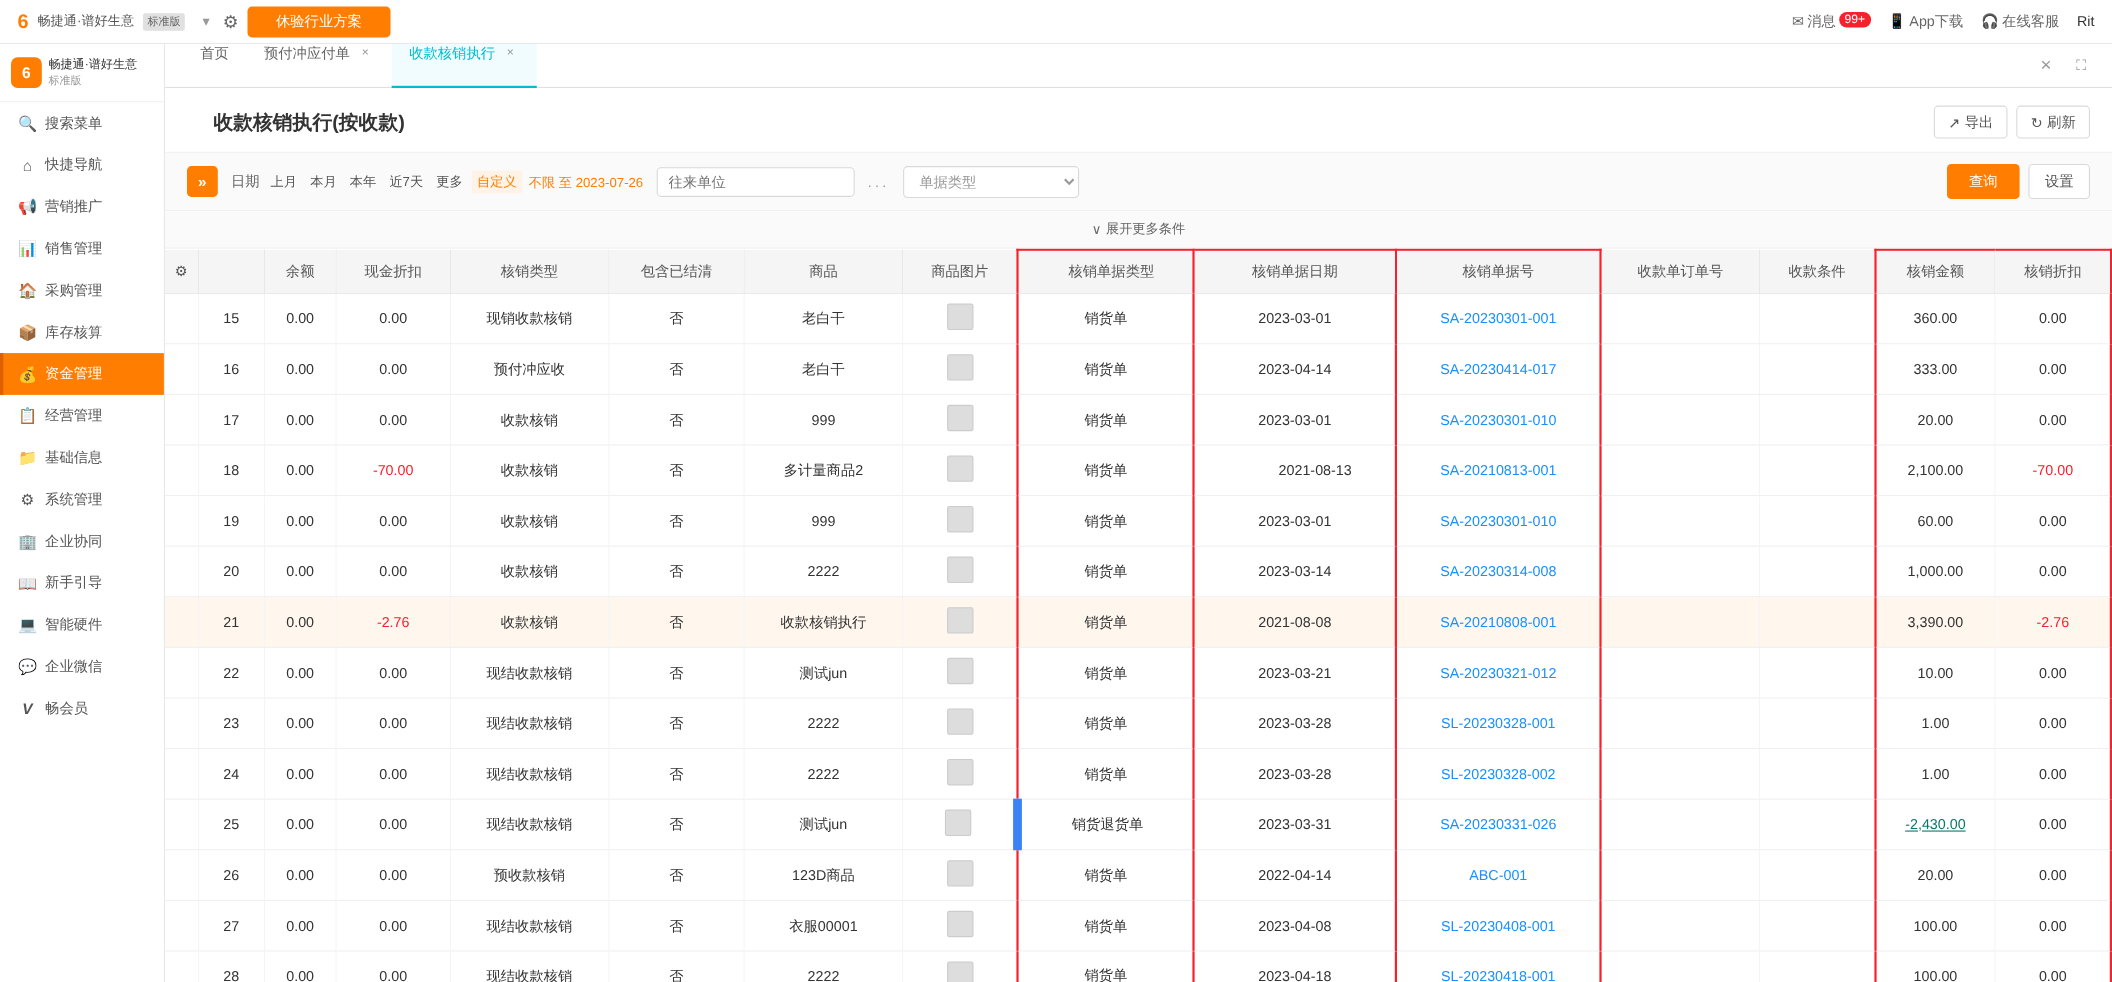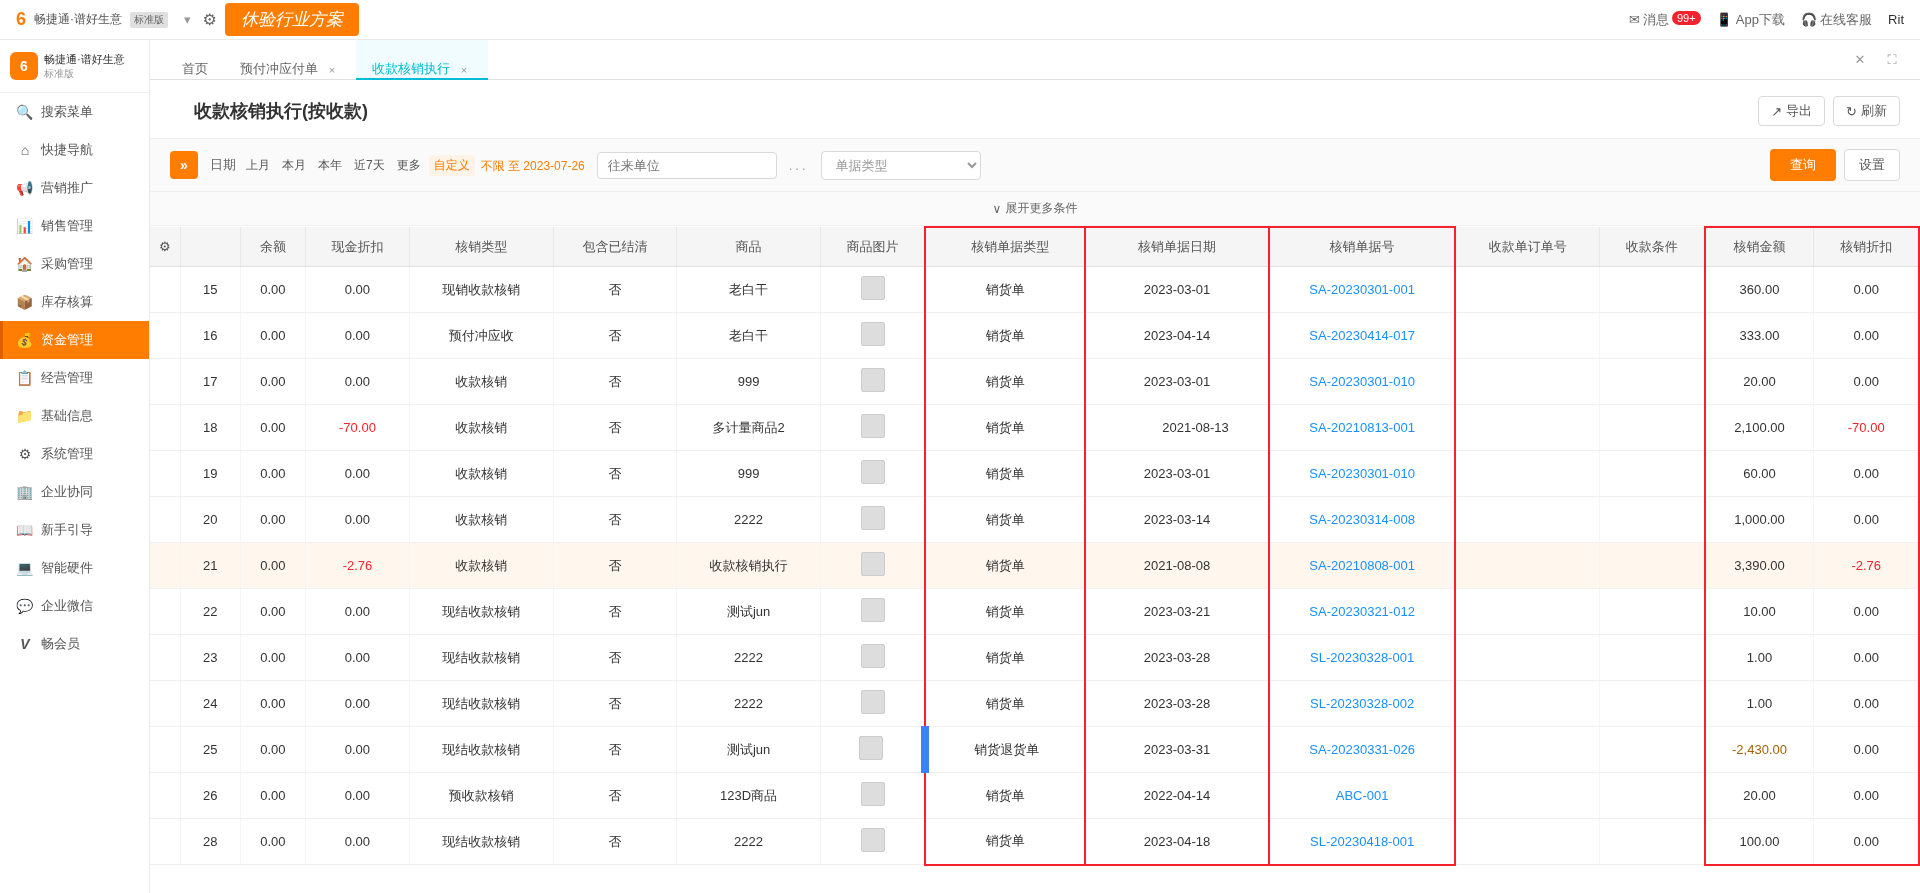--- a/index.html
+++ b/index.html
@@ -1,40 +1,40 @@
 <!DOCTYPE html>
 <html><head>
   <meta charset="utf-8">
   <style>
     * { box-sizing: border-box; margin: 0; padding: 0; }
     body { font-family: "Microsoft YaHei", "PingFang SC", sans-serif; font-size: 13px; background: #f5f5f5; color: #333; }
     
     
     .top-bar { height: 40px; background: #fff; display: flex; align-items: center; padding: 0 16px; border-bottom: 1px solid #e8e8e8; gap: 12px; }
     .top-bar-left { display: flex; align-items: center; gap: 8px; flex: 1; }
-    .top-bar-btn { background: #ff7d00; color: #fff; border: none; border-radius: 4px; padding: 5px 16px; cursor: pointer; font-size: 17px; font-style: italic; }
+    .top-bar-btn { background: #ff7d00; color: #fff; border: none; border-radius: 4px; padding: 5px 26px; cursor: pointer; font-size: 13px; }
     .top-bar-right { display: flex; align-items: center; gap: 16px; color: #666; font-size: 13px; }
     .badge-red { background: #f5222d; color: #fff; border-radius: 10px; padding: 1px 5px; font-size: 11px; position: relative; top: -2px; }
     
     
     .layout { display: flex; height: calc(100vh - 40px); }
     .sidebar { width: 150px; background: #fff; border-right: 1px solid #e8e8e8; display: flex; flex-direction: column; }
     .logo-area { padding: 12px 10px; border-bottom: 1px solid #f0f0f0; display: flex; align-items: center; gap: 6px; }
     .logo-icon { width: 28px; height: 28px; background: #ff7d00; border-radius: 6px; display: flex; align-items: center; justify-content: center; color: #fff; font-size: 14px; font-weight: bold; }
     .logo-text { font-size: 11px; color: #333; line-height: 1.3; }
     .nav-item { display: flex; align-items: center; gap: 8px; padding: 10px 14px; cursor: pointer; color: #555; font-size: 13px; border-left: 3px solid transparent; }
     .nav-item.active { background: #ff7d00; color: #fff; border-left: 3px solid #e06000; }
     .nav-icon { width: 16px; height: 16px; display: flex; align-items: center; justify-content: center; font-size: 14px; }
     
     
     .main-content { flex: 1; display: flex; flex-direction: column; overflow: hidden; }
     
     
     .tab-bar { background: #fff; border-bottom: 1px solid #e0e0e0; display: flex; align-items: center; padding: 0 16px; height: 40px; gap: 0; }
-    .tab { display: flex; align-items: flex-end; gap: 6px; padding: 0 16px; height: 40px; cursor: pointer; border-bottom: 2px solid transparent; color: #666; font-size: 13px; white-space: nowrap; }
+    .tab { display: flex; align-items: flex-start; gap: 6px; padding: 0 16px; height: 40px; cursor: pointer; border-bottom: 2px solid transparent; color: #666; font-size: 13px; white-space: nowrap; }
     .tab.active { border-bottom: 2px solid #00bcd4; color: #00bcd4; background: #f0fcff; }
     .tab-close { width: 16px; height: 16px; border-radius: 50%; display: flex; align-items: center; justify-content: center; font-size: 11px; color: #999; cursor: pointer; }
     .tab-spacer { flex: 1; }
     .tab-actions { display: flex; gap: 8px; }
     .tab-action-btn { width: 24px; height: 24px; display: flex; align-items: center; justify-content: center; cursor: pointer; color: #999; }
     
     
     .page-content { flex: 1; background: #fff; margin: 0; overflow: auto; padding: 0; }
     .page-header { padding: 16px 20px 12px; border-bottom: 1px solid #f0f0f0; display: flex; align-items: center; justify-content: space-between; }
     .page-title { font-size: 18px; font-weight: 600; color: #333; padding-left: 24px; }
@@ -61,21 +61,21 @@
     .expand-more-btn { display: flex; align-items: center; gap: 4px; color: #666; font-size: 12px; cursor: pointer; }
     
     
     .table-container { overflow: auto; padding: 0 0 8px; }
     table { width: 100%; border-collapse: collapse; min-width: 1400px; }
     thead th { background: #f5f5f5; padding: 10px 8px; text-align: center; font-weight: 500; color: #555; font-size: 13px; border-bottom: 1px solid #e0e0e0; border-right: 1px solid #e8e8e8; white-space: nowrap; position: sticky; top: 0; z-index: 1; }
     tbody td { padding: 9px 8px; text-align: center; color: #333; font-size: 13px; border-bottom: 1px solid #f0f0f0; border-right: 1px solid #f5f5f5; white-space: nowrap; }
     tbody tr.highlighted { background: #fff7ee; }
     .td-link { color: #1890ff; cursor: pointer; text-decoration: none; }
     .td-negative { color: #f5222d; }
-    .td-negative-amount { color: #a16207; }
+    .td-negative-amount { color: #0f766e; text-decoration: underline; }
     
     
     .table-container::-webkit-scrollbar { height: 6px; width: 6px; }
     .table-container::-webkit-scrollbar-track { background: #f1f1f1; }
     .table-container::-webkit-scrollbar-thumb { background: #ccc; border-radius: 3px; }
 
     
     .settings-col { width: 30px; }
   </style>
 </head>
@@ -506,20 +506,39 @@
       <td style="border-left:2px solid #f5222d;border-right:2px solid #f5222d;">销货单</td>
       <td style="border-right:2px solid #f5222d;">2022-04-14</td>
       <td style="border-right:2px solid #f5222d;"><a class="td-link">ABC-001</a></td>
       <td></td>
       <td></td>
       <td style="border-left:2px solid #f5222d;">20.00</td>
       <td style="border-right:2px solid #f5222d;">0.00</td>
     </tr>
               <tr>
       <td></td>
+      <td>27</td>
+      <td>0.00</td>
+      <td>0.00</td>
+      <td>现结收款核销</td>
+      <td>否</td>
+      <td>衣服00001</td>
+      <td style="text-align:center;">
+        <span style="display:inline-block;width:24px;height:24px;background:#ddd;border-radius:2px;border:1px solid #ccc;"></span>
+      </td>
+      <td style="border-left:2px solid #f5222d;border-right:2px solid #f5222d;">销货单</td>
+      <td style="border-right:2px solid #f5222d;">2023-04-08</td>
+      <td style="border-right:2px solid #f5222d;"><a class="td-link">SL-20230408-001</a></td>
+      <td></td>
+      <td></td>
+      <td style="border-left:2px solid #f5222d;">100.00</td>
+      <td style="border-right:2px solid #f5222d;">0.00</td>
+    </tr>
+              <tr>
+      <td></td>
       <td>28</td>
       <td>0.00</td>
       <td>0.00</td>
       <td>现结收款核销</td>
       <td>否</td>
       <td>2222</td>
       <td style="text-align:center;">
         <span style="display:inline-block;width:24px;height:24px;background:#ddd;border-radius:2px;border:1px solid #ccc;"></span>
       </td>
       <td style="border-left: 2px solid rgb(245, 34, 45); border-right: 2px solid rgb(245, 34, 45); border-bottom: 2px solid rgb(245, 34, 45);">销货单</td>

